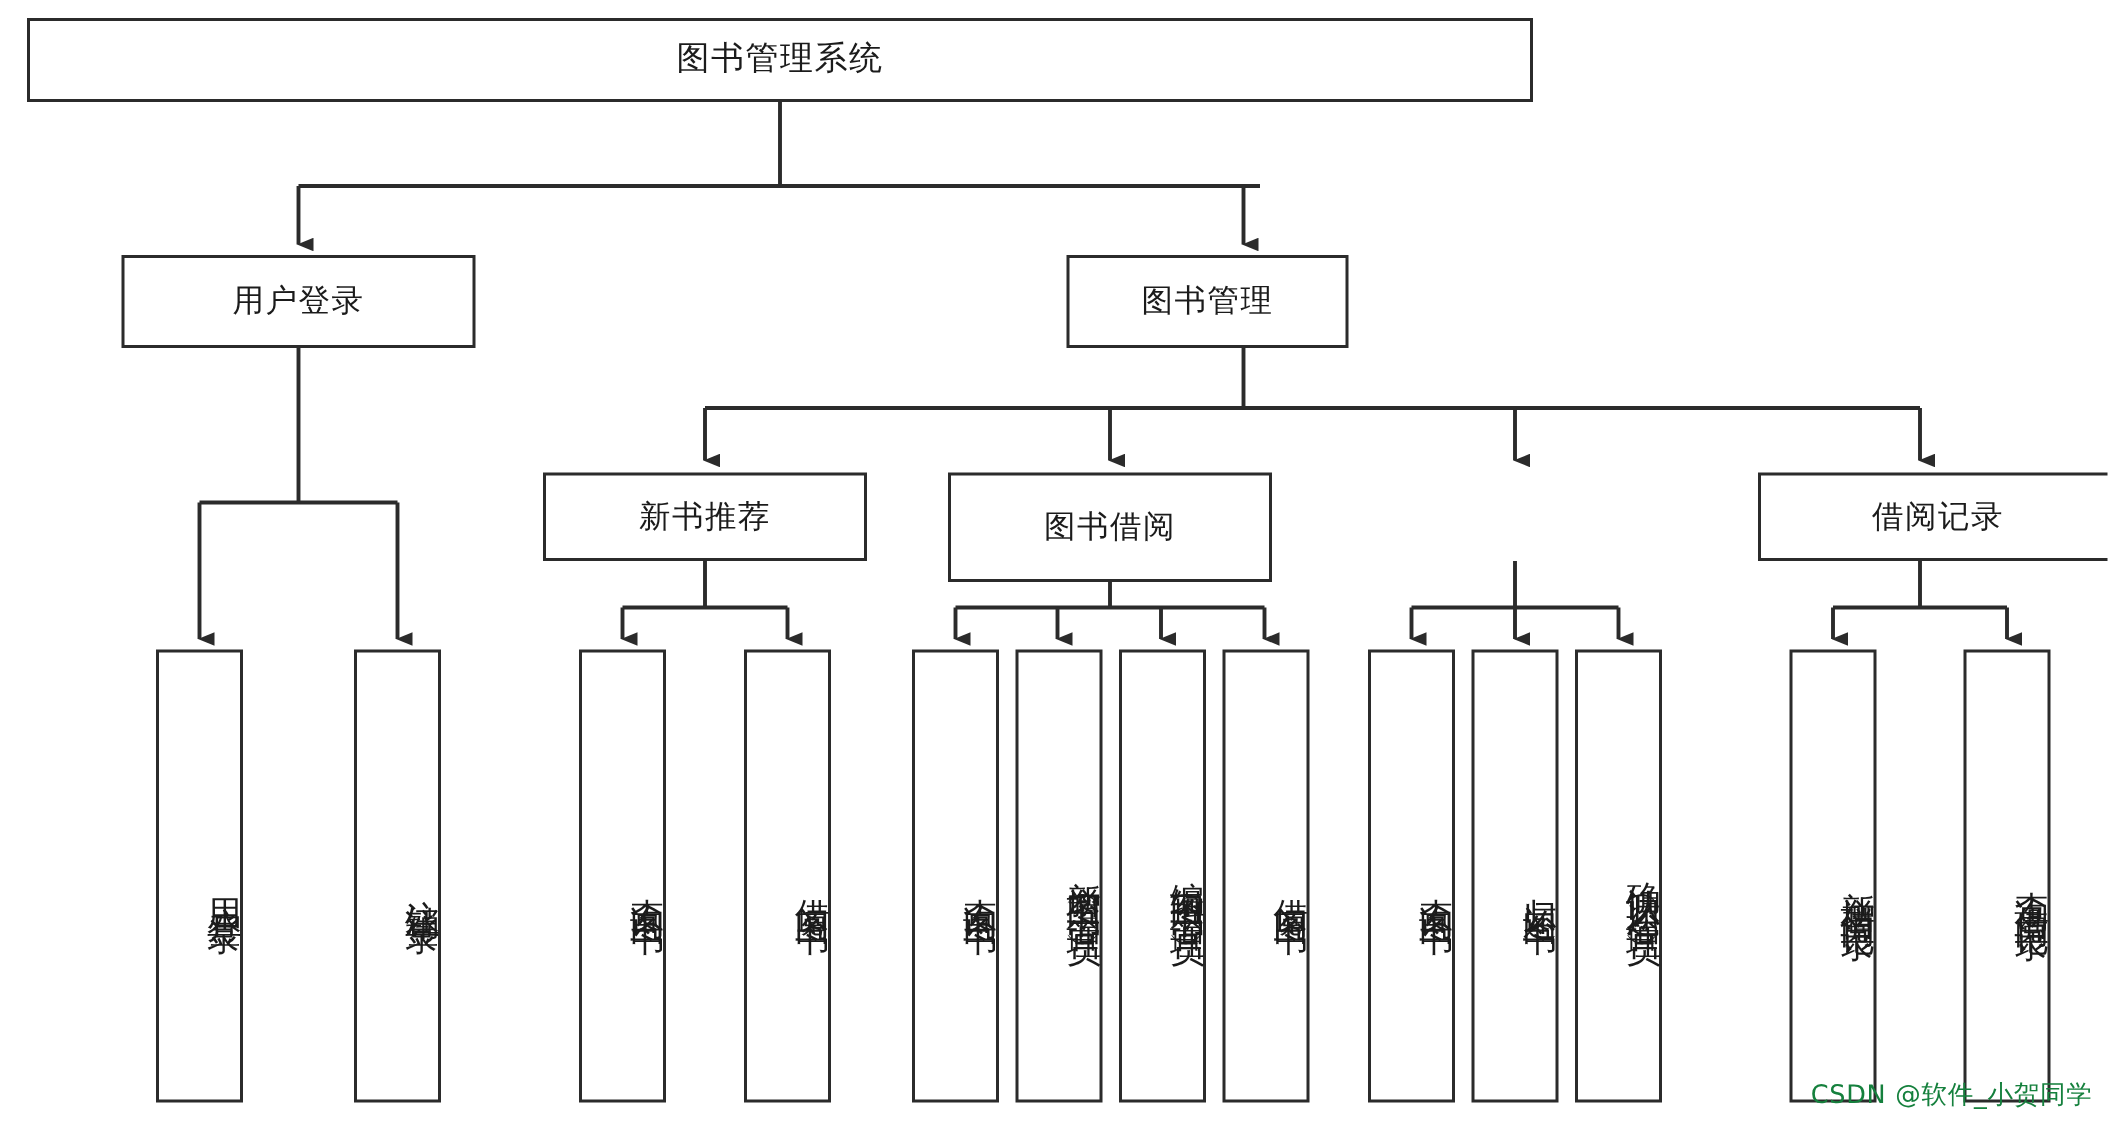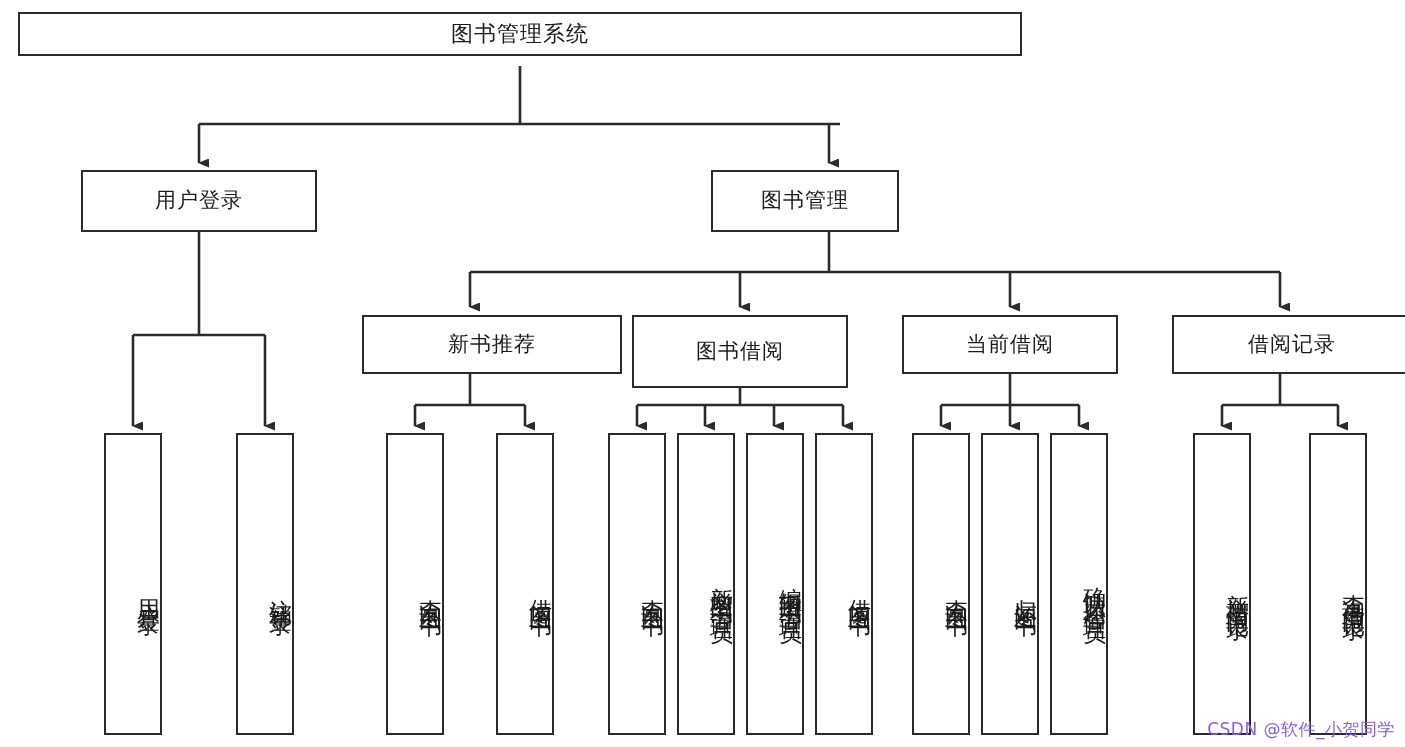--- a/index.html
+++ b/index.html
@@ -43,21 +43,21 @@
     font-size:23px;
     letter-spacing:5px;
     line-height:1;
     white-space:normal;
   }
   .watermark{
     position:absolute;
     right:10px;
     bottom:6px;
     font-size:17px;
-    color:#8b5cf6;
+    color:#15803d;
     letter-spacing:.5px;
     white-space:nowrap;
     font-family:"DejaVu Sans","Liberation Sans",sans-serif;
   }
 </style>
 </head>
 <body>
 
 <div id="stage">
 
@@ -104,39 +104,36 @@
       <path d="M1010,405 L1010,426" marker-end="url(#arw)"></path>
       <path d="M1079,405 L1079,426" marker-end="url(#arw)"></path>
 
       <path d="M1280,374 L1280,405"></path>
       <path d="M1222,405 L1338,405"></path>
       <path d="M1222,405 L1222,426" marker-end="url(#arw)"></path>
       <path d="M1338,405 L1338,426" marker-end="url(#arw)"></path>
     </g>
   </svg>
 
-  <div class="node root" style="left:18px;top:12px;width:1004px;height:44px;">
+  <div class="node root" style="left:18px;top:12px;width:1004px;height:56px;">
     <span class="lbl">图书管理系统</span>
   </div>
 
   <div class="node" style="left:81px;top:170px;width:236px;height:62px;">
     <span class="lbl">用户登录</span>
   </div>
   <div class="node" style="left:711px;top:170px;width:188px;height:62px;">
     <span class="lbl">图书管理</span>
   </div>
 
-  <div class="node" style="left:362px;top:315px;width:260px;height:59px;">
+  <div class="node" style="left:362px;top:315px;width:216px;height:59px;">
     <span class="lbl">新书推荐</span>
   </div>
   <div class="node" style="left:632px;top:315px;width:216px;height:73px;">
     <span class="lbl">图书借阅</span>
-  </div>
-  <div class="node" style="left:902px;top:315px;width:216px;height:59px;">
-    <span class="lbl">当前借阅</span>
   </div>
   <div class="node" style="left:1172px;top:315px;width:240px;height:59px;justify-content:center;">
     <span class="lbl">借阅记录</span>
   </div>
 
   <div class="node leaf" style="left:104px;top:433px;width:58px;height:302px;">
     <span class="lbl">用户登录</span>
   </div>
   <div class="node leaf" style="left:236px;top:433px;width:58px;height:302px;">
     <span class="lbl">注销登录</span>

